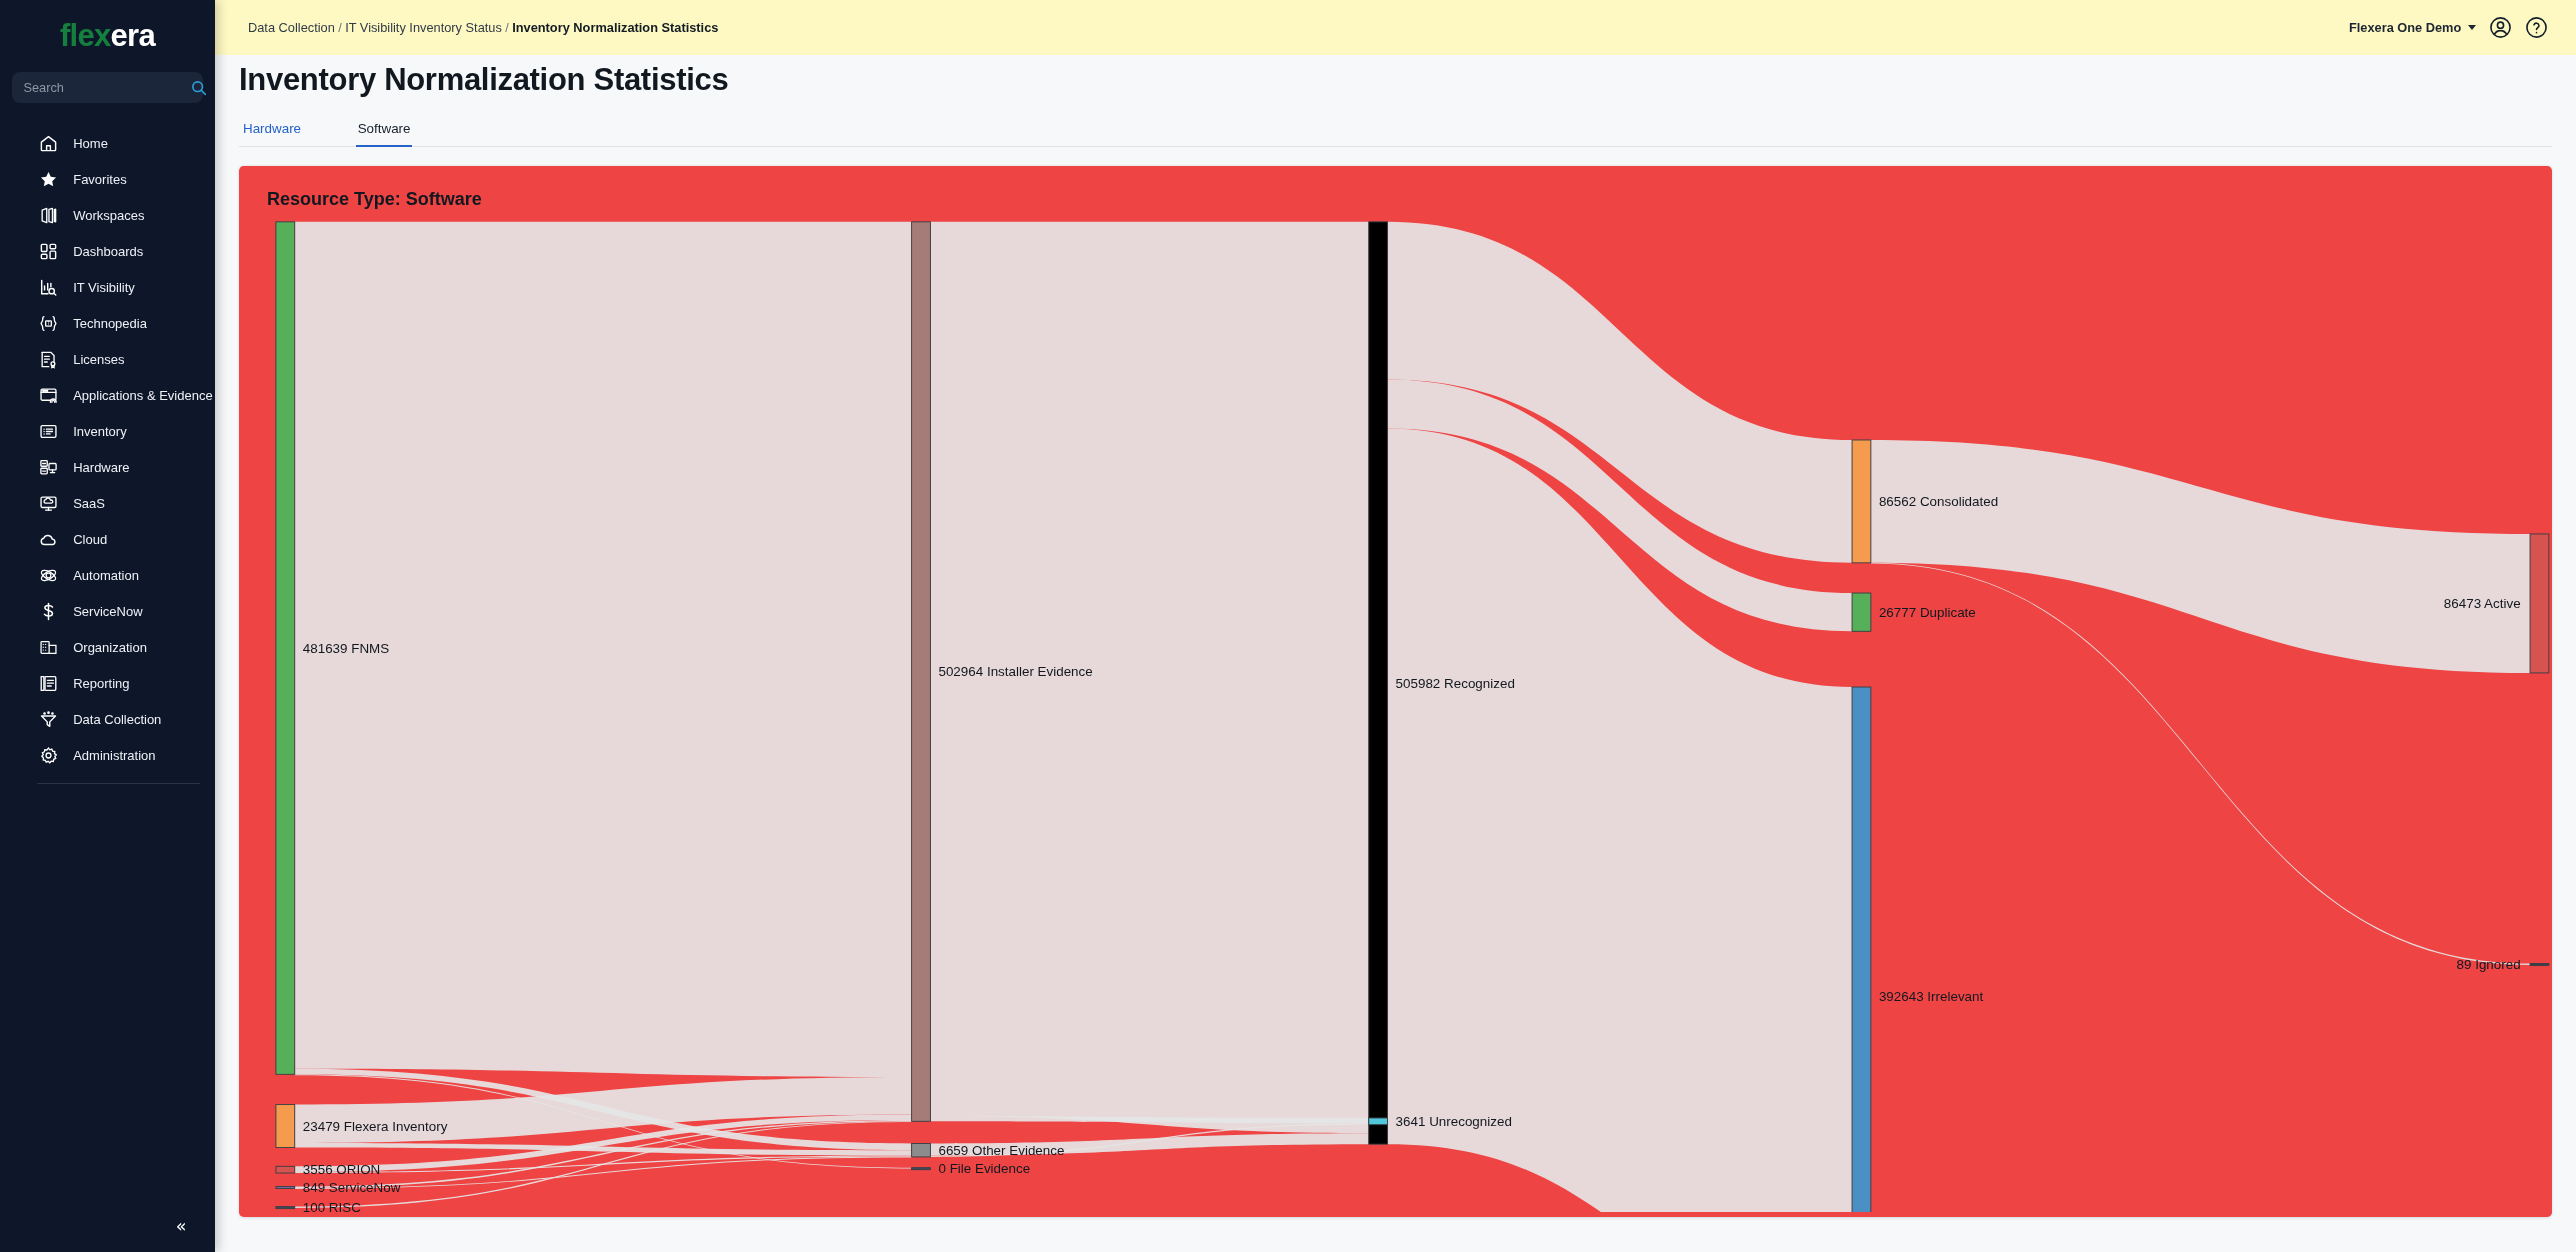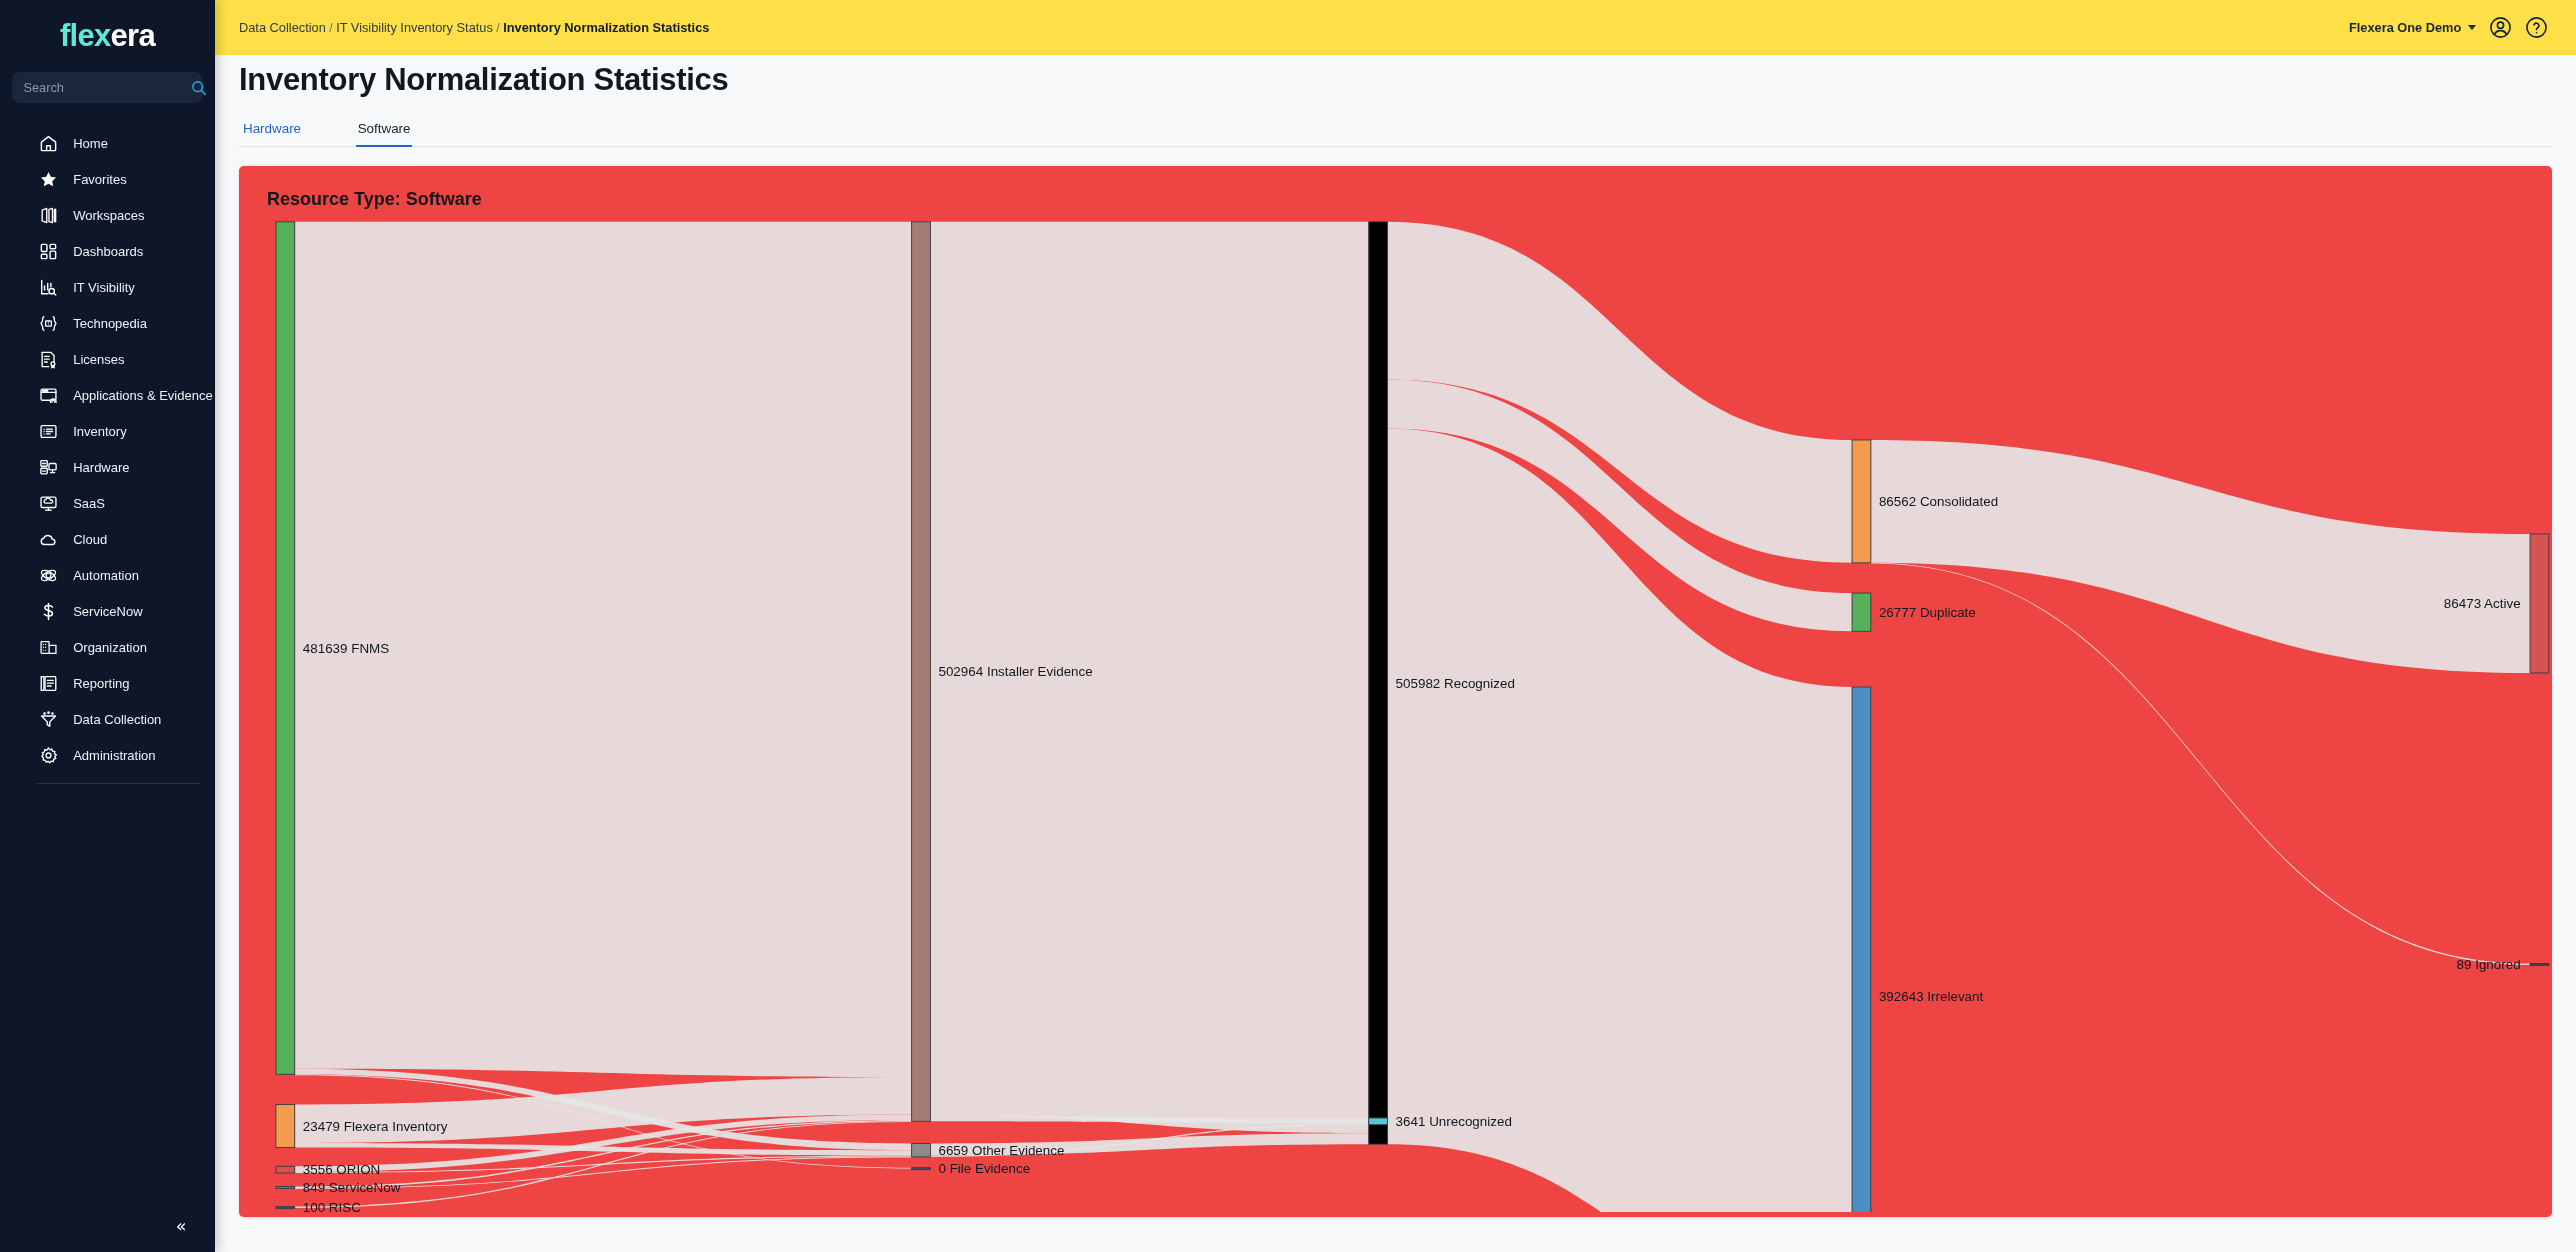--- a/index.html
+++ b/index.html
@@ -16,21 +16,21 @@
   #sidebar {
     width: 215px; min-width: 215px; height: 1252px;
     background: #0e1729;
     position: relative;
     display: flex; flex-direction: column;
     box-shadow: 4px 0 9.4px rgba(0,0,0,0.18);
     z-index: 5;
   }
   .logo-wrap { height: 72px; display:flex; align-items:center; justify-content:center; }
   .logo { font-size: 31px; font-weight: 700; letter-spacing: -0.7px; }
-  .logo .lx { color: #5eead4; }
+  .logo .lx { color: #15803d; }
   .logo .era { color: #ffffff; }
 
   .search-box {
     margin: 0 12px 17.5px 12px;
     height: 31px;
     background: #1b263b;
     border-radius: 8px;
     display: flex; align-items: center;
     padding: 0 9.4px;
   }
@@ -60,22 +60,22 @@
     display:flex; align-items:center; justify-content:center;
     color:#ffffff; font-size: 17.5px; cursor:pointer;
     font-family: "DejaVu Sans", sans-serif;
   }
 
   
   #main { flex: 1; height: 1252px; background: #f7f8fa; position: relative; overflow: hidden; }
 
   #topbar {
     height: 55px; display: flex; align-items: center;
-    padding: 0 28px 0 24px;
-    background: #fde047;
+    padding: 0 28px 0 33px;
+    background: #fef9c3;
   }
   .crumb { font-size: 12.8px; color: #2f3a46; white-space: nowrap; }
   .crumb a { color:#2f3a46; text-decoration:none; }
   .crumb .sep { color: #6b7682; padding: 0 3.4px; }
   .crumb .cur { font-weight: 700; color:#131b23; }
   .top-right { margin-left:auto; display:flex; align-items:center; gap: 13px; }
   .tenant { font-size: 12.8px; font-weight: 700; color:#1c2630; display:flex; align-items:center; gap:6.7px; cursor:pointer; }
   .chev { width:0;height:0;border-left:4.7px solid transparent;border-right:4.7px solid transparent;border-top:5.4px solid #1c2630; }
   .ticon { width: 23px; height: 23px; cursor:pointer; }
 

